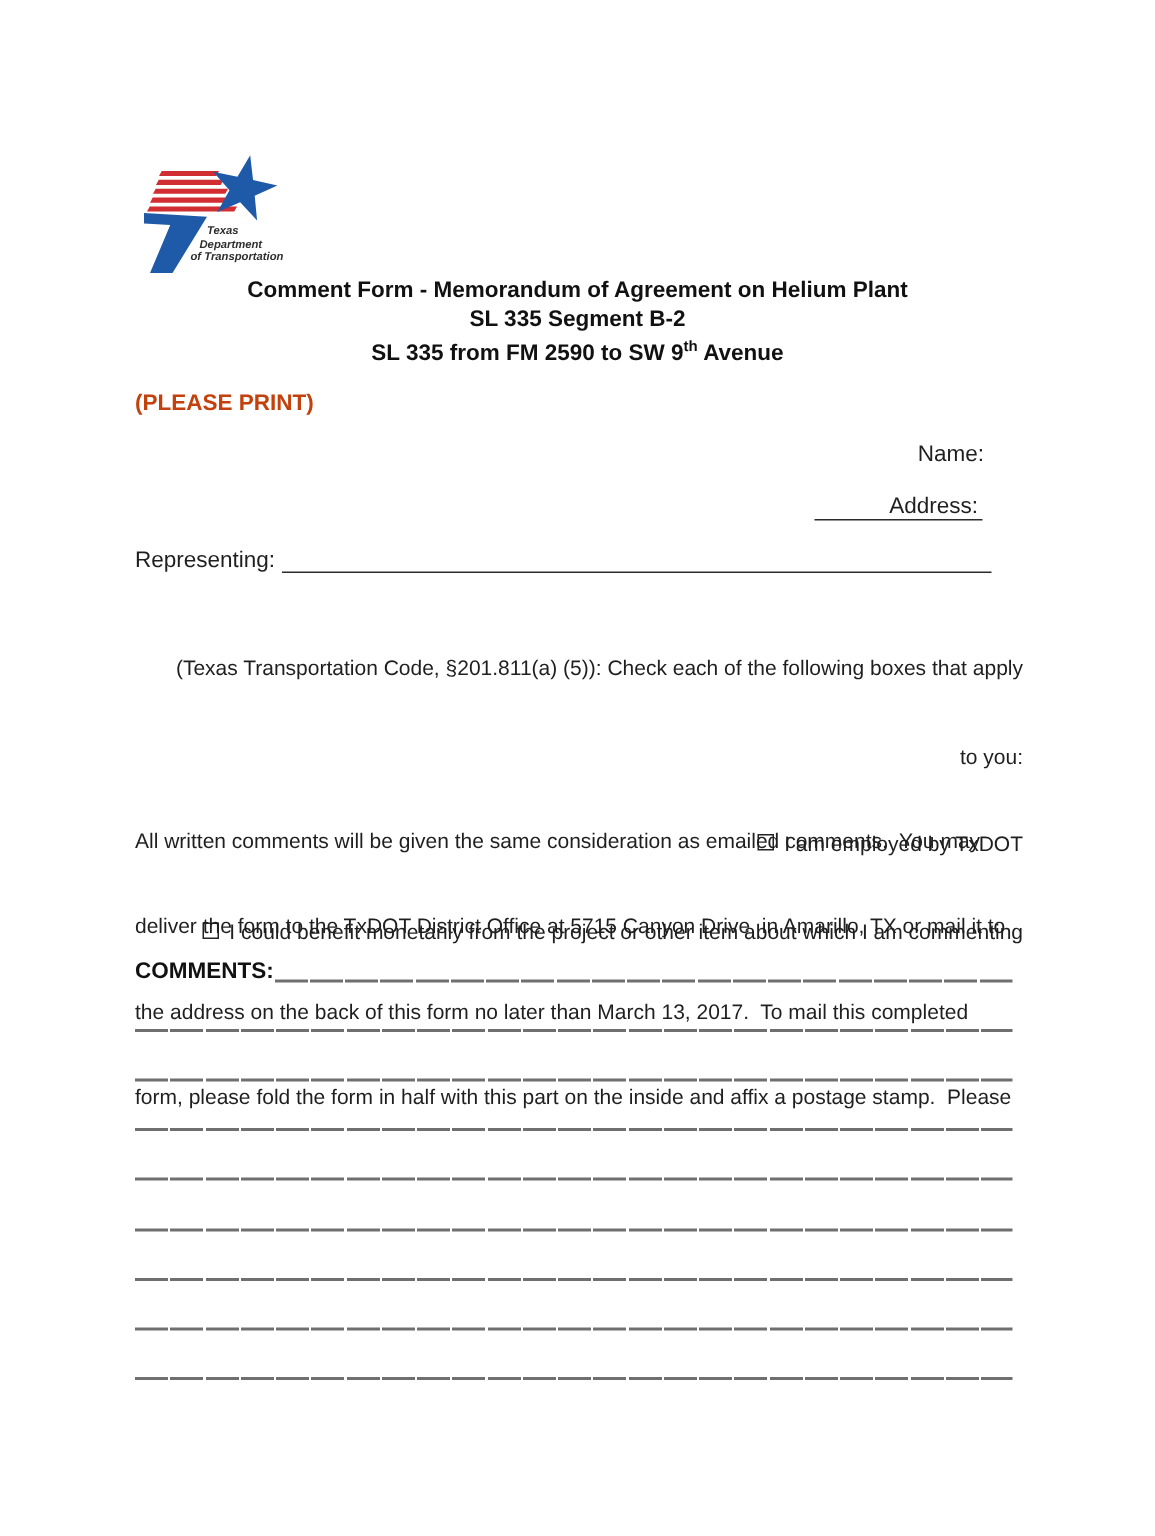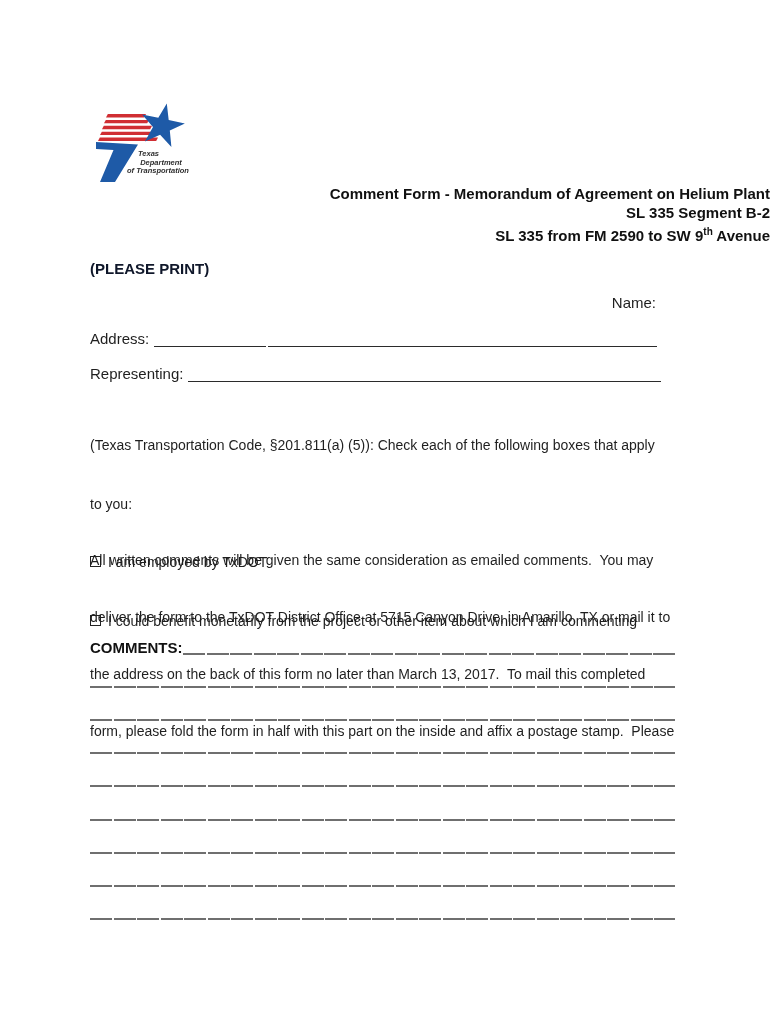--- a/index.html
+++ b/index.html
@@ -12,42 +12,42 @@
     color: #1f1f1f;
     overflow: hidden;
     border-radius: 28px;
   }
 
   
   .logo { position: absolute; left: 88px; top: 98px; width: 104px; height: 90px; }
   .logo svg { position: absolute; left: 0; top: 0; }
   .logo-text { position: absolute; left: 39px; top: 52px; font-style: italic; font-weight: 600; color: #2e2e2e; font-size: 7.5px; line-height: 8.5px; white-space: nowrap; }
   .logo-text .lt0 { padding-left: 11px; }
-  .logo-text .lt1 { padding-left: 6px; text-align: center; }
+  .logo-text .lt1 { padding-left: 6px; }
   .logo-text .lt2 { padding-left: 0; }
 
   
   .title-block {
     position: absolute; left: 0; top: 184px; width: 770px;
-    text-align: right; font-weight: bold; font-size: 15px; line-height: 19px; color: #111;
+    text-align: center; font-weight: bold; font-size: 15px; line-height: 19px; color: #111;
   }
   .title-block sup { font-size: 10px; }
 
   
-  .please-print { position: absolute; left: 90px; top: 260px; font-weight: bold; font-size: 15px; color: #0f172a; }
+  .please-print { position: absolute; left: 90px; top: 260px; font-weight: bold; font-size: 15px; color: #c2410c; }
 
   .field-row { position: absolute; left: 90px; width: 571px; display: flex; align-items: flex-end; font-size: 15px; height: 18px; }
   .field-row .flabel { white-space: nowrap; padding-right: 5px; }
   .fill-line { flex: 1; border-bottom: 1.5px solid #2b2b2b; height: 16px; }
   .seg-a { width: 112px; border-bottom: 1.5px solid #2b2b2b; height: 16px; margin-right: 2px; }
   #row-name { top: 294px; flex-direction: column; }
-  #row-address { top: 329px; width: 567px; }
+  #row-address { top: 329px; width: 567px; flex-direction: column; }
   #row-representing { top: 364px; }
 
-  .code-block { position: absolute; left: 90px; top: 397px; width: 592px; font-size: 14px; line-height: 19.5px; white-space: pre-wrap; }
+  .code-block { position: absolute; left: 90px; top: 397px; width: 592px; font-size: 14px; line-height: 19.5px; white-space: pre-wrap; text-align: right; }
   .cb-row { display: block; }
   .cb-box { display: inline-block; width: 9px; height: 9px; border: 1px solid #222; margin-right: 7px; vertical-align: 0px; }
 
   .instructions { position: absolute; left: 90px; top: 513px; width: 596px; font-size: 14px; line-height: 19px; white-space: pre-wrap; }
 
   .comments-row { position: absolute; left: 90px; top: 640px; width: 585px; display: flex; align-items: flex-end; height: 16px; text-align: center; }
   .comments-label { font-weight: bold; font-size: 15px; color: #111; white-space: nowrap; }
   .u-line { flex: 1; height: 2px; align-self: flex-end; margin-bottom: 1px;
             background: repeating-linear-gradient(to right, #6f6f6f 0 22px, transparent 22px 23.5px); }
   .cline { position: absolute; left: 90px; width: 585px; height: 2px;

